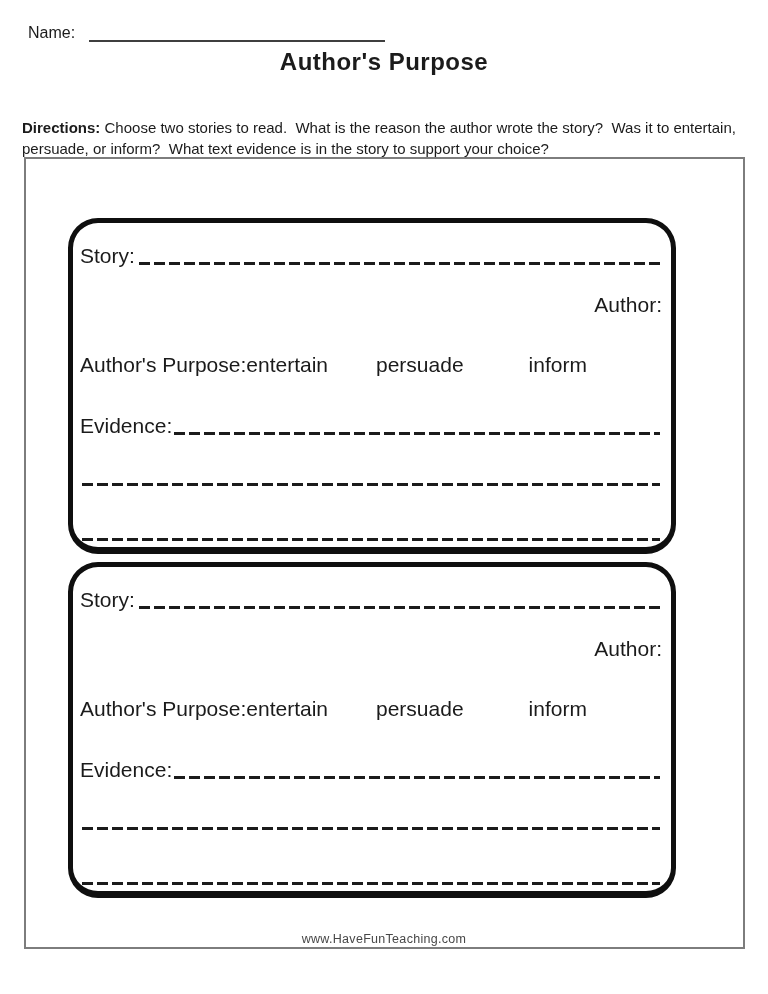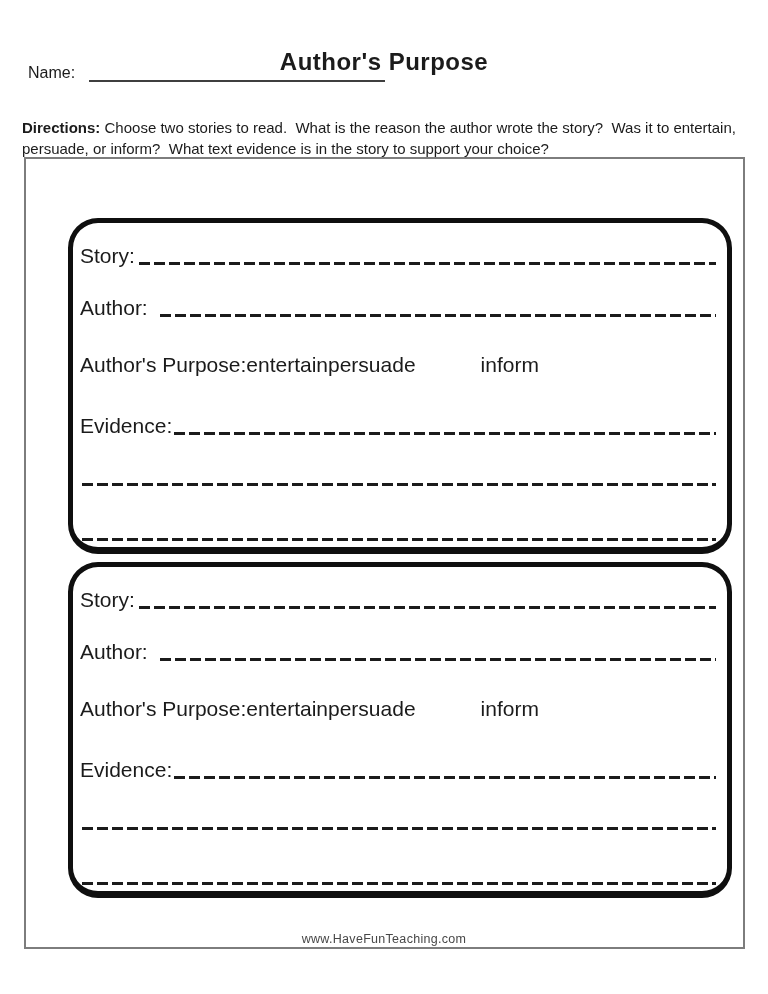--- a/index.html
+++ b/index.html
@@ -11,21 +11,20 @@
     color: #1b1b1b;
     font-family: "Liberation Sans", sans-serif;
     overflow: hidden;
   }
 
   
   .name-row {
     position: absolute; top: 24px; left: 28px;
     display: flex; align-items: flex-end;
     font-size: 16px;
-    margin-top: 40px;
   }
   .name-line {
     width: 296px; height: 15px; margin-left: 14px;
     border-bottom: 2px solid #3f3f3f;
   }
   .page-title {
     position: absolute; top: 48px; left: 0; right: 0;
     text-align: center;
     font-size: 24px; font-weight: bold;
     letter-spacing: 0.5px;
@@ -42,59 +41,59 @@
   .worksheet-frame {
     position: absolute; left: 24px; top: 157px;
     width: 721px; height: 792px;
     border: 2px solid #7d7d7d;
     box-sizing: border-box;
     background: #ffffff;
   }
 
   
   .story-box {
-    position: absolute; left: 42px; width: 664px; height: 336px;
+    position: absolute; left: 42px; width: 608px; height: 336px;
     border: 5px solid #0f0f0f;
     border-bottom-width: 7px;
     border-radius: 30px;
     box-sizing: border-box;
     background: #ffffff;
   }
   .story-box.first  { top: 59px; }
   .story-box.second { top: 403px; }
 
   .row {
     position: absolute; left: 7px; right: 9px;
     display: flex; align-items: flex-end;
     height: 27px;
     font-size: 21px;
   }
   .row-story    { top: 18px; }
-  .row-author   { top: 70px; }
+  .row-author   { top: 70px; flex-direction: column; }
   .row-purpose  { top: 128px; align-items: center; }
   .row-evidence { top: 188px; }
 
   .fill-line {
     flex: 1; height: 3px;
     margin: 0 2px 3px 4px;
     background-image: repeating-linear-gradient(90deg, #1b1b1b 0 11px, transparent 11px 15px);
   }
   .row-author .fill-line { margin-left: 12px; }
   .row-evidence .fill-line { margin-left: 2px; }
 
   .blank-line {
     position: absolute; left: 9px; right: 11px; height: 3px;
     background-image: repeating-linear-gradient(90deg, #1b1b1b 0 11px, transparent 11px 15px);
   }
   .blank-line.l1 { top: 260px; }
   .blank-line.l2 { top: 315px; }
 
   .purpose-option { display: inline-block; }
   .opt-1 { }
-  .opt-2 { }
+  .opt-2 { margin-left: 48px; }
   .opt-3 { margin-left: 65px; }
 
   
   .footer {
     position: absolute; top: 932px; left: 0; right: 0;
     text-align: center;
     font-size: 12.5px; color: #474747;
     letter-spacing: 0.3px;
   }
 </style>

